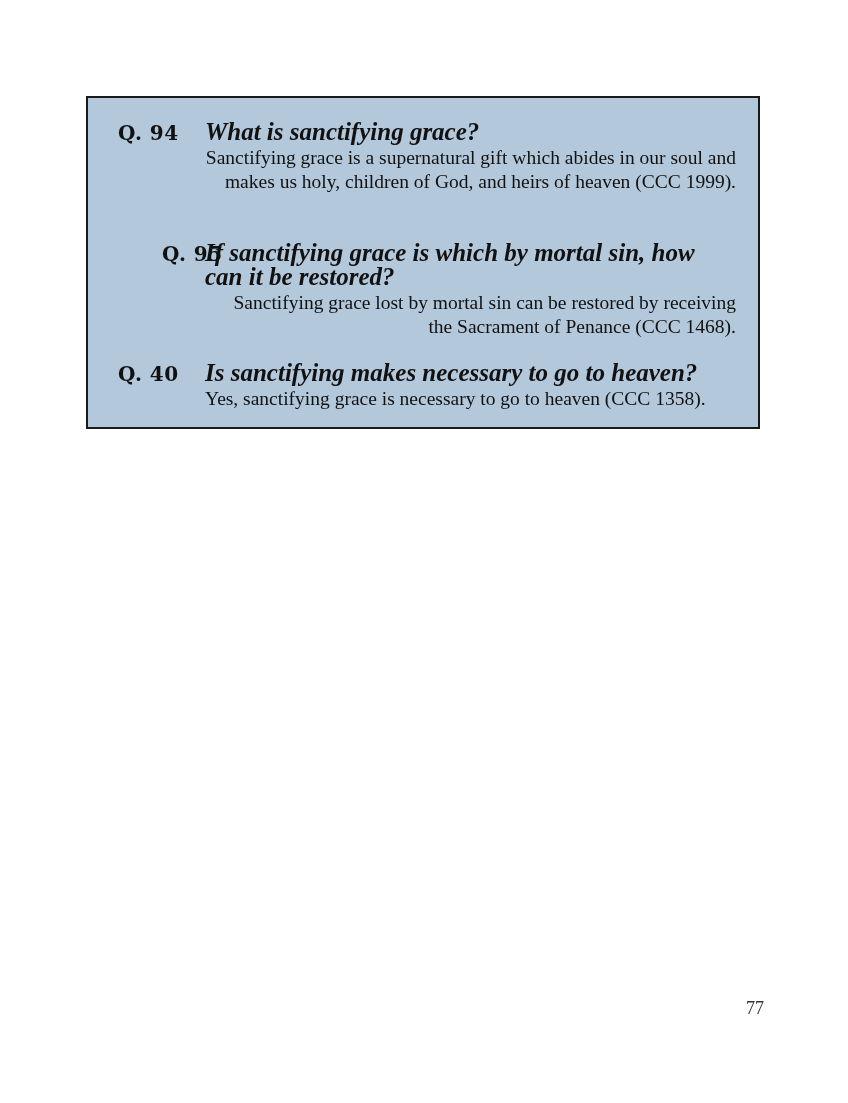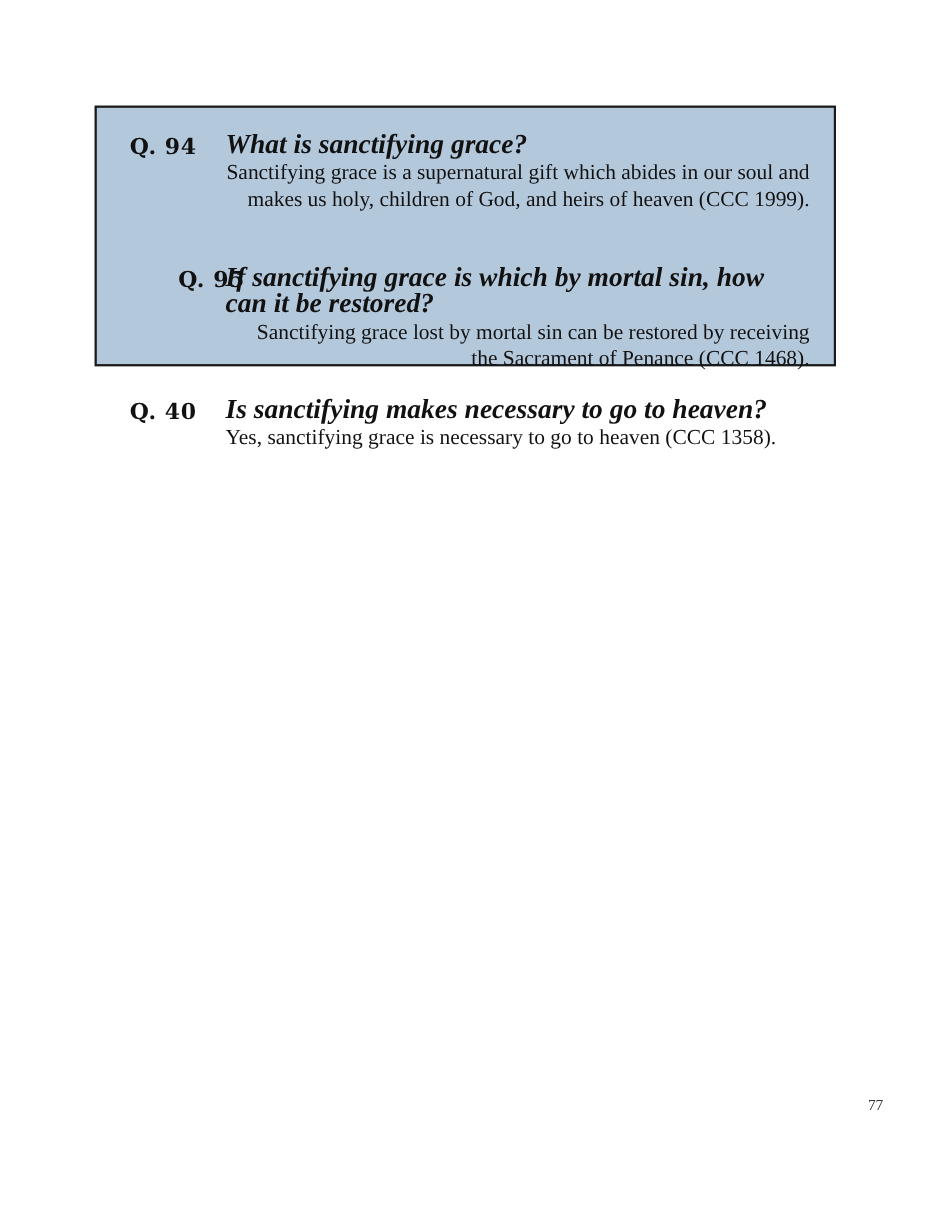--- a/index.html
+++ b/index.html
@@ -1,22 +1,22 @@
 <!DOCTYPE html>
 <html><head>
 <meta charset="utf-8">
 <style>
   html, body { margin:0; padding:0; background:#ffffff; }
   body { width:848px; height:1103px; position:relative; overflow:hidden; font-family:"Liberation Serif", serif; color:#111; }
-  .box { position:absolute; left:86px; top:96px; width:674px; height:237px; box-sizing:border-box; border:2px solid #1a1a1a; background:#b4c8dc; }
+  .box { position:absolute; left:86px; top:96px; width:674px; height:333px; box-sizing:border-box; border:2px solid #1a1a1a; background:#b4c8dc; }
   .qa { position:absolute; left:0; width:100%; }
   .qnum { position:absolute; left:30px; font-weight:bold; font-size:20px; letter-spacing:0.5px; font-family:"DejaVu Serif", serif; }
   .q { position:absolute; left:117px; right:20px; font-style:italic; font-weight:bold; font-size:25px; line-height:24px; }
   .a { position:absolute; left:117px; right:22px; font-size:19.5px; line-height:24px; }
-  .page-num { position:absolute; left:746px; top:998px; font-size:14px; color:#333;margin-left:43px; }
+  .page-num { position:absolute; left:746px; top:998px; font-size:18px; color:#333; }
 </style>
 </head>
 <body>
 
 <div class="box">
   <div class="qa" style="top:20px;">
     <span class="qnum" style="top:3px;">Q. 94</span>
     <div class="q" style="top:2px;">What is sanctifying grace?</div>
     <div class="a" style="top:28px;text-align:right;">Sanctifying grace is a supernatural gift which abides in our soul and makes us holy, children of God, and heirs of heaven (CCC 1999).</div>
   </div>

